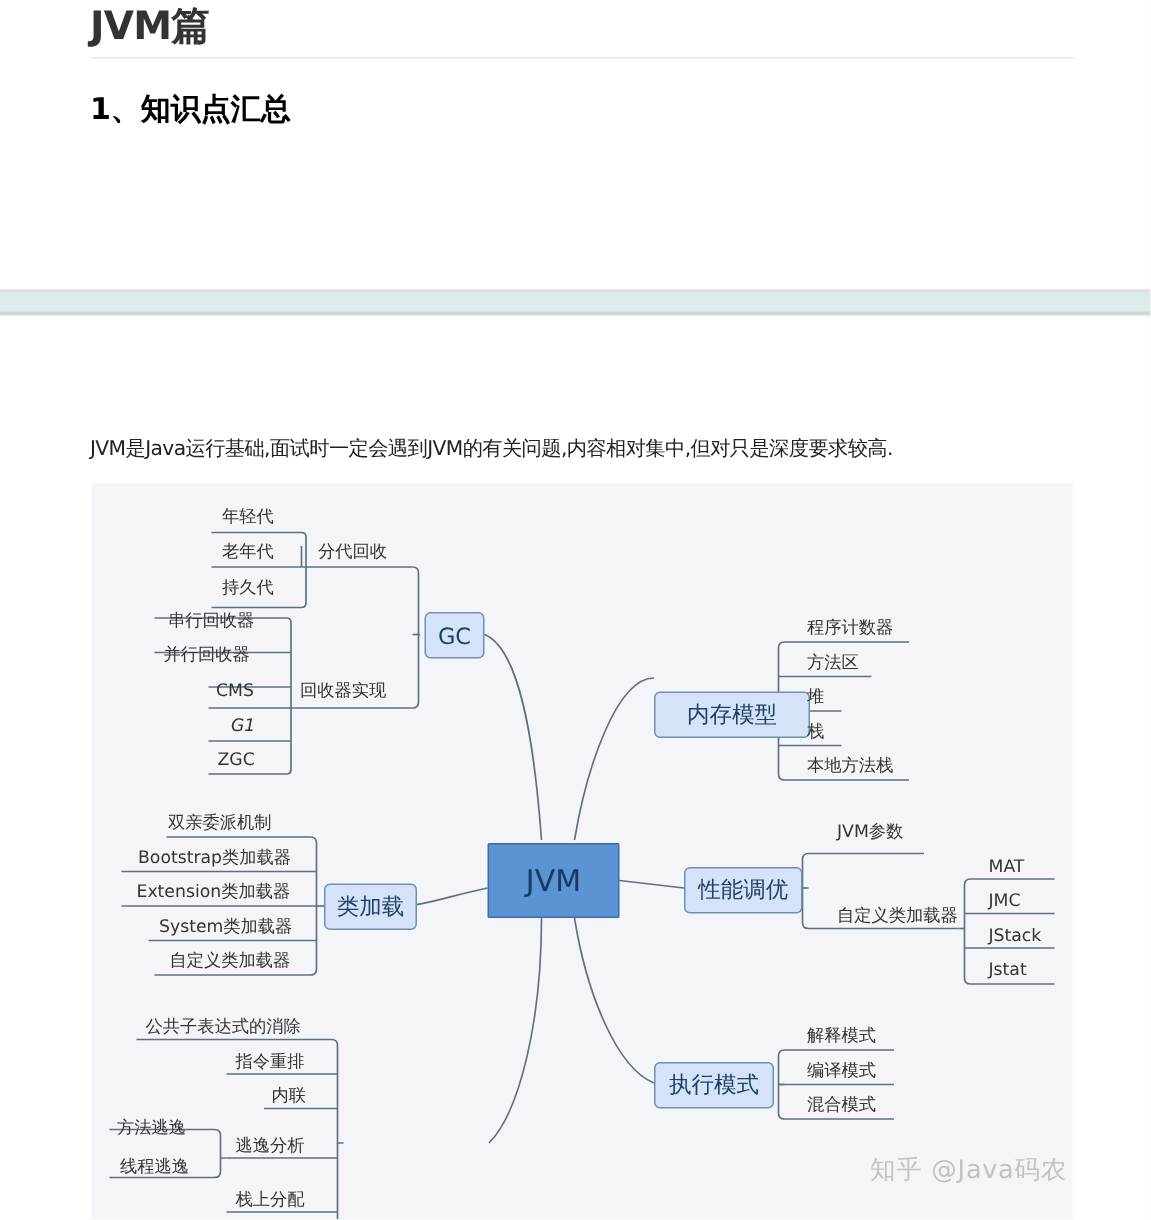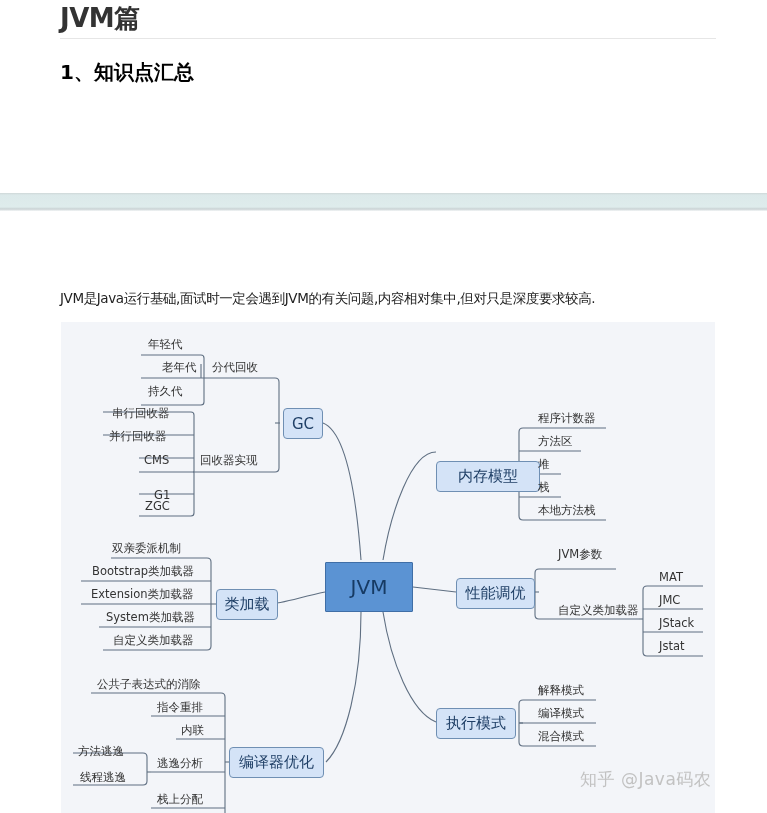--- a/index.html
+++ b/index.html
@@ -89,37 +89,36 @@
       <path d="M535 378 L 462 378 Q 458 378 458 382 L 458 420 Q 458 424 462 424 L 535 424"></path>
       <path d="M535 401 L 458 401"></path>
     </g>
   </svg>
 
   <div class="node root" style="left:264px; top:240px; width:88px; height:50px;">JVM</div>
 
   <div class="node main" style="left:222px; top:86px; width:40px; height:31px;">GC</div>
   <div class="leaf" style="left:151px; top:38px;">分代回收</div>
   <div class="leaf" style="left:87px; top:15px;">年轻代</div>
-  <div class="leaf" style="left:87px; top:38px;margin-left:14px;">老年代</div>
+  <div class="leaf" style="left:87px; top:38px;">老年代</div>
   <div class="leaf" style="left:87px; top:62px;">持久代</div>
   <div class="leaf" style="left:139px; top:131px;">回收器实现</div>
   <div class="leaf" style="left:51px; top:84px;">串行回收器</div>
   <div class="leaf" style="left:48px; top:107px;">并行回收器</div>
   <div class="leaf" style="left:83px; top:131px;">CMS</div>
-  <div class="leaf" style="left:93px; top:166px;">G1</div>
+  <div class="leaf" style="left:93px; top:154px;font-style:italic;">G1</div>
   <div class="leaf" style="left:84px; top:177px;">ZGC</div>
 
   <div class="node main" style="left:155px; top:267px; width:62px; height:31px;">类加载</div>
   <div class="leaf" style="left:51px; top:219px;text-align:center;">双亲委派机制</div>
   <div class="leaf" style="left:31px; top:242px;">Bootstrap类加载器</div>
   <div class="leaf" style="left:30px; top:265px;">Extension类加载器</div>
   <div class="leaf" style="left:45px; top:288px;">System类加载器</div>
   <div class="leaf" style="left:52px; top:311px;">自定义类加载器</div>
 
-  <div class="node main" style="left:168px; top:425px; width:95px; height:31px;">编译器优化</div>
   <div class="leaf" style="left:36px; top:355px;">公共子表达式的消除</div>
   <div class="leaf" style="left:96px; top:378px;">指令重排</div>
   <div class="leaf" style="left:120px; top:401px;">内联</div>
   <div class="leaf" style="left:96px; top:434px;">逃逸分析</div>
   <div class="leaf" style="left:96px; top:470px;">栈上分配</div>
   <div class="leaf" style="left:17px; top:422px;">方法逃逸</div>
   <div class="leaf" style="left:19px; top:448px;">线程逃逸</div>
 
   <div class="node main" style="left:375px; top:139px; width:104px; height:31px;">内存模型</div>
   <div class="leaf" style="left:477px; top:89px;">程序计数器</div>

